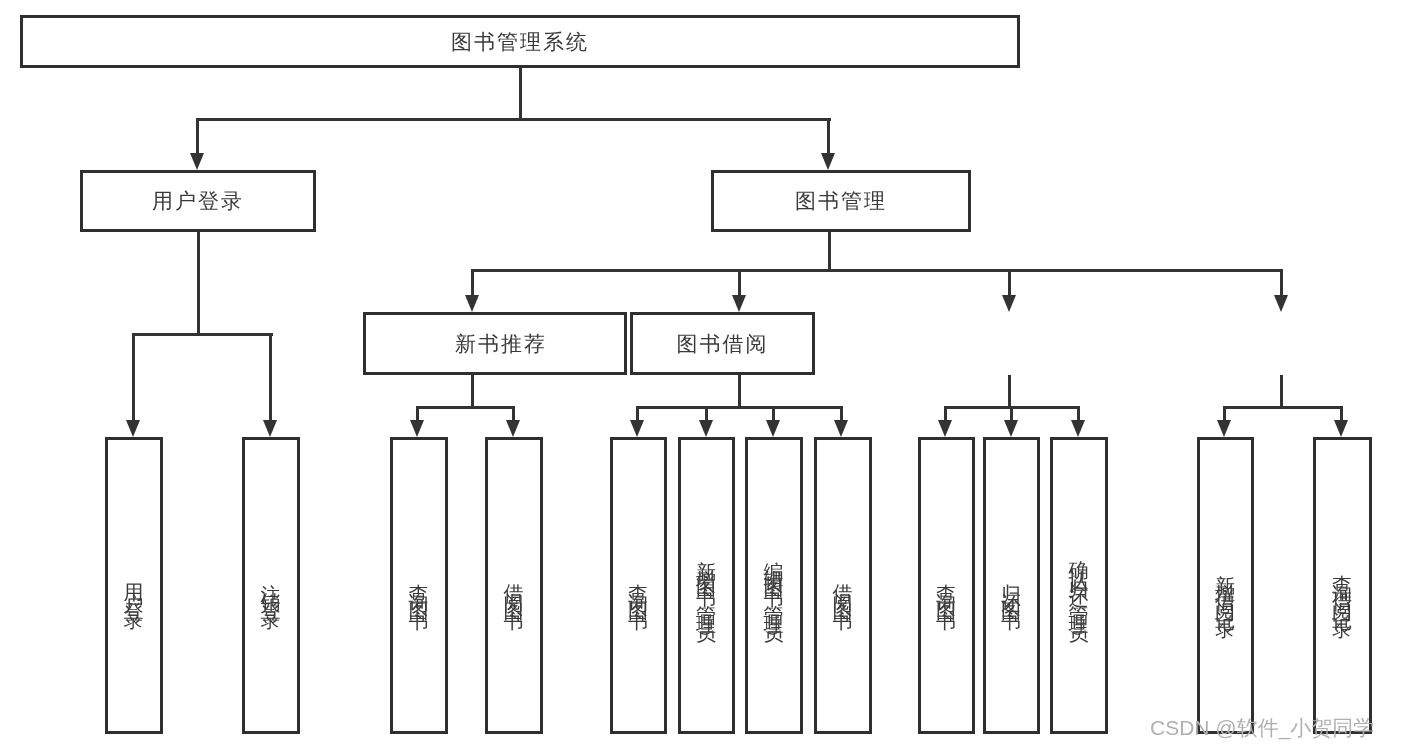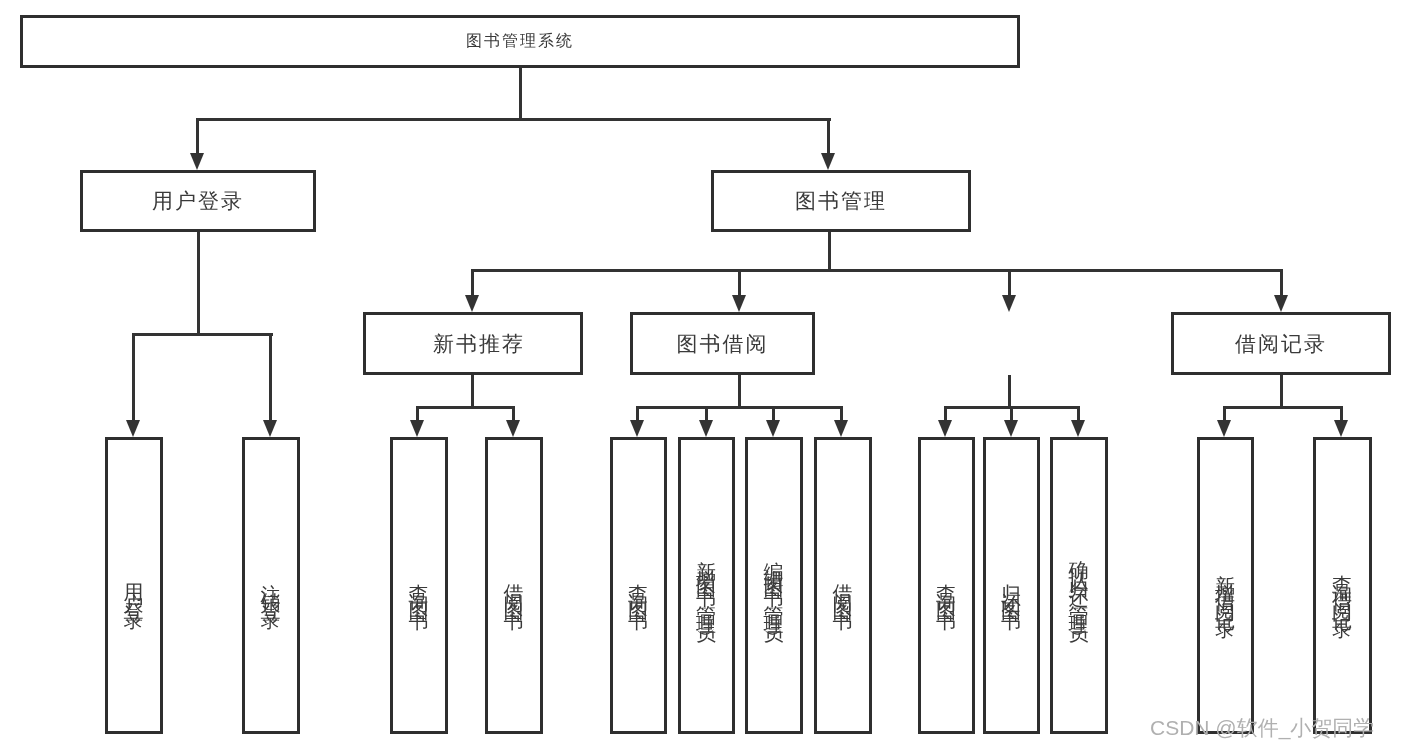--- a/index.html
+++ b/index.html
@@ -19,21 +19,21 @@
     overflow:hidden;
   }
   .box{
     position:absolute;
     box-sizing:border-box;
     border:3px solid var(--border);
     background:var(--bg);
     display:flex;align-items:center;justify-content:center;
   }
   .box.h span{font-size:21px;letter-spacing:2px;white-space:nowrap;}
-  .box.root span{font-size:16px;}
+  .box.root span{font-size:21px;}
   .box.leaf{top:437px;height:297px;}
   .vtext{
     writing-mode:vertical-rl;
     text-orientation:mixed;
     font-size:20px;
     letter-spacing:9px;
     line-height:1;
     white-space:nowrap;
   }
   .line{position:absolute;background:var(--line);}
@@ -53,21 +53,21 @@
     font-size:21px;
     color:var(--wm);
     z-index:10;
     white-space:nowrap;
   }
 
   
   #b-root{left:20px;top:15px;width:1000px;height:53px;}
   #b-user-login{left:80px;top:170px;width:236px;height:62px;}
   #b-book-mgmt{left:711px;top:170px;width:260px;height:62px;}
-  #b-new-rec{left:363px;top:312px;width:220px;height:63px;padding-left:12px;}
+  #b-new-rec{left:363px;top:312px;width:264px;height:63px;padding-left:12px;}
   #b-borrow{left:630px;top:312px;width:185px;height:63px;}
   #b-current{left:900px;top:312px;width:220px;height:63px;}
   #b-records{left:1171px;top:312px;width:220px;height:63px;}
 
   
   #l-user-login{left:105px;width:58px;}
   #l-logout{left:242px;width:58px;}
   #l-query1{left:390px;width:58px;}
   #l-borrow1{left:485px;width:58px;}
   #l-query2{left:610px;width:57px;}
@@ -182,23 +182,20 @@
   <div class="box h" id="b-book-mgmt">
     <span>图书管理</span>
   </div>
 
   <div class="box h" id="b-new-rec">
     <span>新书推荐</span>
   </div>
   <div class="box h" id="b-borrow">
     <span>图书借阅</span>
   </div>
-  <div class="box h" id="b-records">
-    <span>借阅记录</span>
-  </div>
 
   <div class="box leaf" id="l-user-login">
     <span class="vtext">用户登录</span>
   </div>
   <div class="box leaf" id="l-logout">
     <span class="vtext">注销登录</span>
   </div>
   <div class="box leaf" id="l-query1">
     <span class="vtext">查询图书</span>
   </div>

